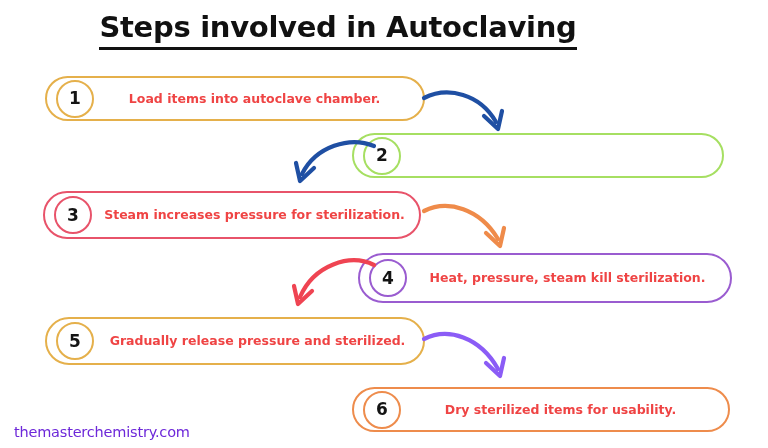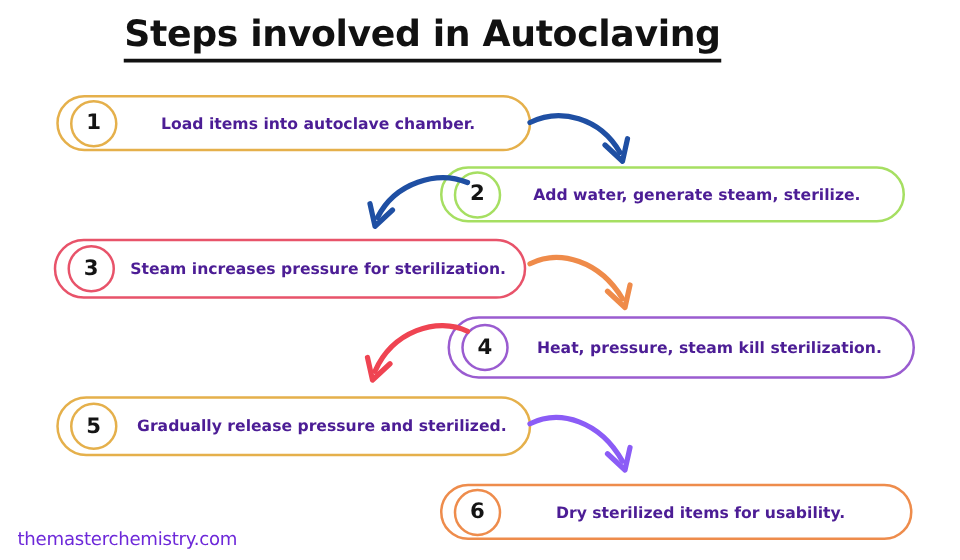--- a/index.html
+++ b/index.html
@@ -68,21 +68,21 @@
     font-weight: bold;
     color: #141414;
     line-height: 1;
   }
   .step-text {
     flex: 1 1 auto;
     text-align: center;
     font-family: "DejaVu Sans", sans-serif;
     font-size: 12.5px;
     font-weight: bold;
-    color: #4c1d95;
+    color: #ef4444;
     line-height: 1.28;
     padding: 0 14px 0 6px;
   }
   .step.two-line .step-text { padding-right: 8px; }
 
   
   .arrow {
     position: absolute;
     pointer-events: none;
   }
@@ -116,21 +116,20 @@
 
   <svg class="arrow" style="left:418px; top:84px;" width="100" height="56" viewBox="0 0 100 56">
     <path d="M6,14 C30,2 62,10 78,38" fill="none" stroke="#1f4fa3" stroke-width="4.2" stroke-linecap="round"></path>
     <path d="M66,32 L80,45 L84,27" fill="none" stroke="#1f4fa3" stroke-width="4.2" stroke-linecap="round" stroke-linejoin="round"></path>
   </svg>
 
   <div class="step" style="left:352px; top:133px; width:372px; height:45px; border-color:#a6df62;">
     <div class="step-badge" style="border-color:#a6df62;">
       <span>2</span>
     </div>
-    <div class="step-text">Add water, generate steam, sterilize.</div>
   </div>
 
   <svg class="arrow" style="left:282px; top:134px;" width="100" height="56" viewBox="0 0 100 56">
     <path d="M92,12 C68,2 34,12 20,40" fill="none" stroke="#1f4fa3" stroke-width="4.2" stroke-linecap="round"></path>
     <path d="M32,34 L18,47 L14,29" fill="none" stroke="#1f4fa3" stroke-width="4.2" stroke-linecap="round" stroke-linejoin="round"></path>
   </svg>
 
   <div class="step two-line" style="left:43px; top:191px; width:378px; height:48px; border-color:#e8536a;">
     <div class="step-badge" style="border-color:#e8536a;">
       <span>3</span>

